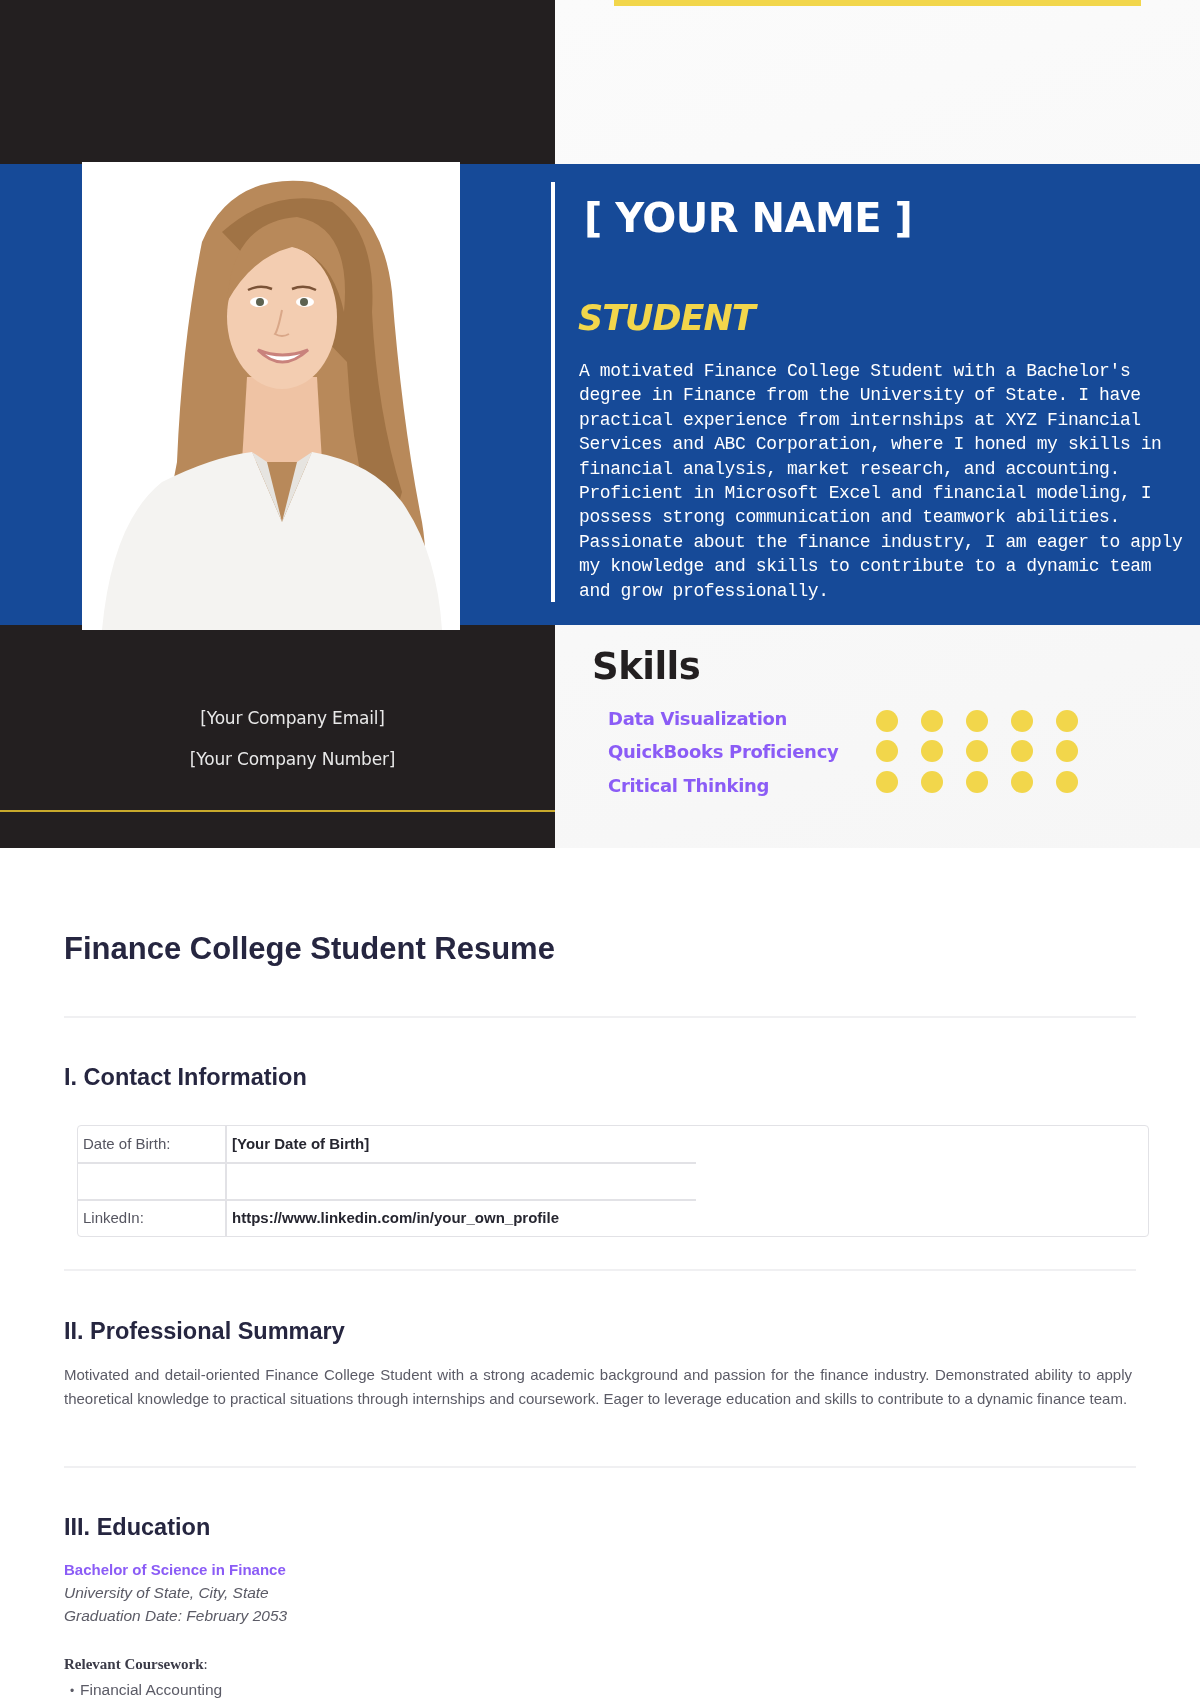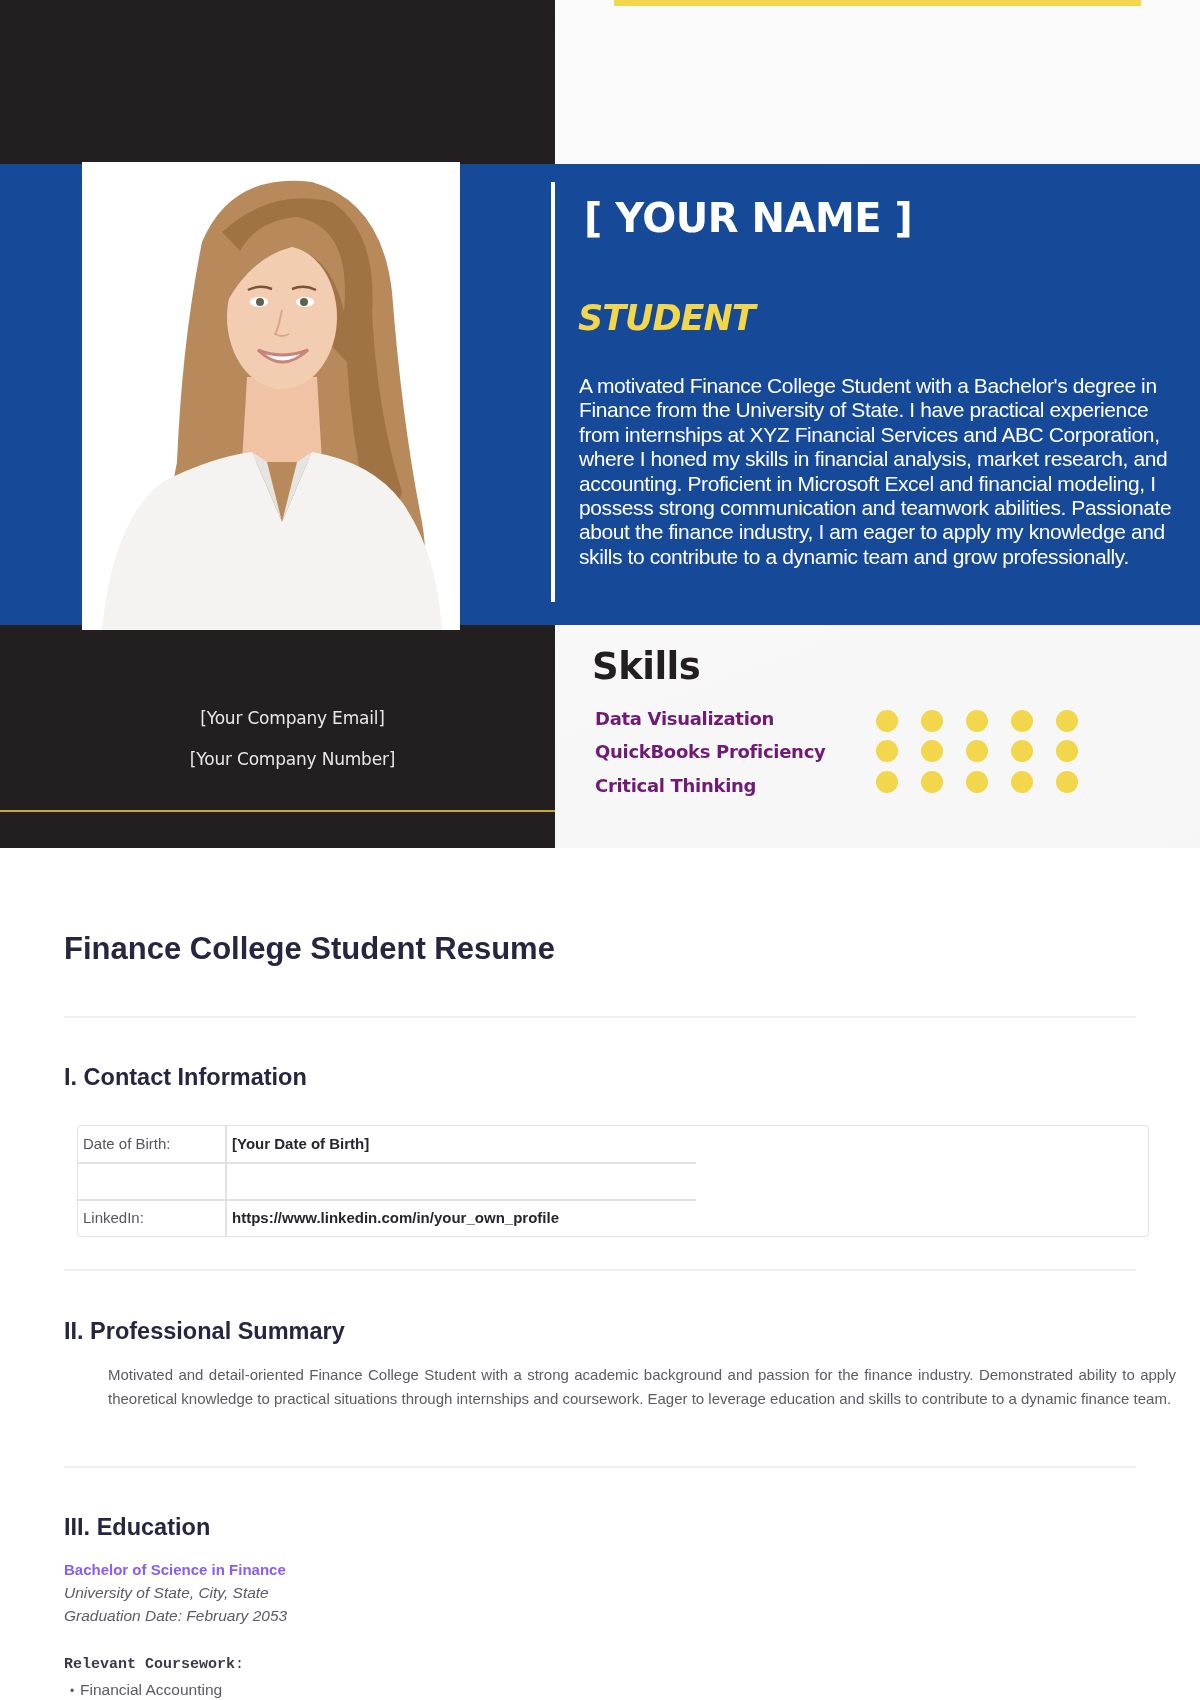--- a/index.html
+++ b/index.html
@@ -14,35 +14,35 @@
   .yellow-top-bar { position: absolute; left: 614px; top: 0; width: 527px; height: 6px; background: #f2d64b; }
   .blue-band { position: absolute; left: 0; top: 164px; width: 1200px; height: 461px; background: #164a98; }
   .photo-frame { position: absolute; left: 82px; top: 162px; width: 378px; height: 468px; background: #ffffff; overflow: hidden; }
   .photo-svg { width: 100%; height: 100%; display: block; }
   .white-vline { position: absolute; left: 551px; top: 182px; width: 4px; height: 420px; background: #ffffff; }
 
   .name { position: absolute; left: 584px; top: 195px; color: #ffffff; font-family: "DejaVu Sans", sans-serif;
     font-weight: bold; font-size: 40px; letter-spacing: -0.5px; }
   .role { position: absolute; left: 578px; top: 298px; color: #f2d64b; font-family: "DejaVu Sans", sans-serif;
     font-weight: bold; font-style: italic; font-size: 35px; letter-spacing: -1px; }
-  .bio { position: absolute; left: 579px; top: 374px; width: 605px; color: #ffffff;
-    font-family: Liberation Sans, sans-serif; font-size: 21px; line-height: 24.4px; letter-spacing: -0.4px; }
+  .bio { position: absolute; left: 579px; top: 359px; width: 605px; color: #ffffff;
+    font-family: Liberation Mono, monospace; font-size: 18px; line-height: 24.4px; letter-spacing: -0.4px; }
 
   .contact-email, .contact-number { position: absolute; left: 0; width: 545px; text-align: center; color: #e8e8e8;
     font-family: "DejaVu Sans", sans-serif; font-size: 17px; letter-spacing: -0.2px; margin-left: 20px; }
   .contact-email { top: 708px; }
   .contact-number { top: 749px; }
   .gold-line { position: absolute; left: 0; top: 810px; width: 555px; height: 2px; background: #c8a92c; }
 
   .skills-title { position: absolute; left: 592px; top: 645px; font-family: "DejaVu Sans", sans-serif; font-weight: bold;
     font-size: 37px; color: #231f20; letter-spacing: -0.5px; text-align: center; }
   .skills-list { position: absolute; left: 592px; top: 708px; }
   .skill-row { position: absolute; left: 0; height: 30px; width: 520px; }
-  .skill-name { position: absolute; left: 3px; top: 0; font-family: "DejaVu Sans", sans-serif; font-weight: bold;
-    font-size: 18px; color: #701a75; letter-spacing: -0.3px; }
+  .skill-name { position: absolute; left: 16px; top: 0; font-family: "DejaVu Sans", sans-serif; font-weight: bold;
+    font-size: 18px; color: #8b5cf6; letter-spacing: -0.3px; }
   .dots { position: absolute; left: 284px; top: 2px; display: flex; gap: 23px; }
   .dot { width: 22px; height: 22px; border-radius: 50%; background: #f2d64b; }
 
   
   .doc { position: absolute; left: 64px; top: 848px; width: 1072px; }
   .doc-title { position: absolute; left: 0; top: 83px; width: 1072px; 
     font-family: "Liberation Sans", sans-serif; font-weight: bold; font-size: 31px; color: #262640; }
   .hr { position: absolute; left: 0; width: 1072px; height: 2px; background: #f0f0f2; }
   .section-heading { position: absolute; left: 0; font-family: "Liberation Sans", sans-serif; font-weight: bold;
     font-size: 23.5px; color: #262640; }
@@ -50,29 +50,29 @@
   .contact-table { position: absolute; left: 0; top: 277px; width: 1072px; height: 112px;
     border: 1.5px solid #e2e2e6; border-radius: 4px; margin-left: 13px; }
   .ct-row { position: absolute; left: 0; height: 37px; width: 620px; }
   .ct-label { position: absolute; left: 5px; top: 9px; font-family: "Liberation Sans", sans-serif; font-size: 15px; color: #555560; }
   .ct-value { position: absolute; left: 154px; top: 9px; font-family: "Liberation Sans", sans-serif; font-weight: bold;
     font-size: 15px; color: #262630; }
   .ct-divider { position: absolute; left: 0; width: 618px; height: 2px; background: #e2e2e6; }
   .ct-vline { position: absolute; left: 147px; top: 0; width: 1.5px; height: 110px; background: #e2e2e6; }
 
   .summary { position: absolute; left: 0; top: 515px; width: 1068px; font-family: "Liberation Sans", sans-serif;
-    font-size: 15px; line-height: 24px; color: #5b5b66; text-align: justify; margin-left: 44px; }
+    font-size: 15px; line-height: 24px; color: #5b5b66; text-align: justify; }
 
   .edu-degree { position: absolute; left: 0; top: 713px; font-family: "Liberation Sans", sans-serif; font-weight: bold;
     font-size: 15px; color: #8b5cf6; }
   .edu-school, .edu-date { position: absolute; left: 0; font-family: "Liberation Sans", sans-serif; font-style: italic;
     font-size: 15.5px; color: #5b5b66; }
   .edu-school { top: 736px; }
   .edu-date { top: 759px; }
-  .cw-label { position: absolute; left: 0; top: 808px; font-family: Liberation Mono, monospace; font-size: 15px; color: #3b3b48; }
+  .cw-label { position: absolute; left: 0; top: 808px; font-family: Liberation Serif, serif; font-size: 15px; color: #3b3b48; }
   .cw-label b { font-weight: bold; }
   .cw-list { position: absolute; left: 6px; top: 831px; list-style: none; }
   .cw-item { font-family: "Liberation Sans", sans-serif; font-size: 15.5px; color: #5b5b66; line-height: 22px; }
   .cw-bullet { display: inline-block; width: 10px; font-size: 12px; color: #5b5b66; }
 </style>
 </head>
 <body>
 
 <div class="banner">
   <div class="dark-left"></div>

